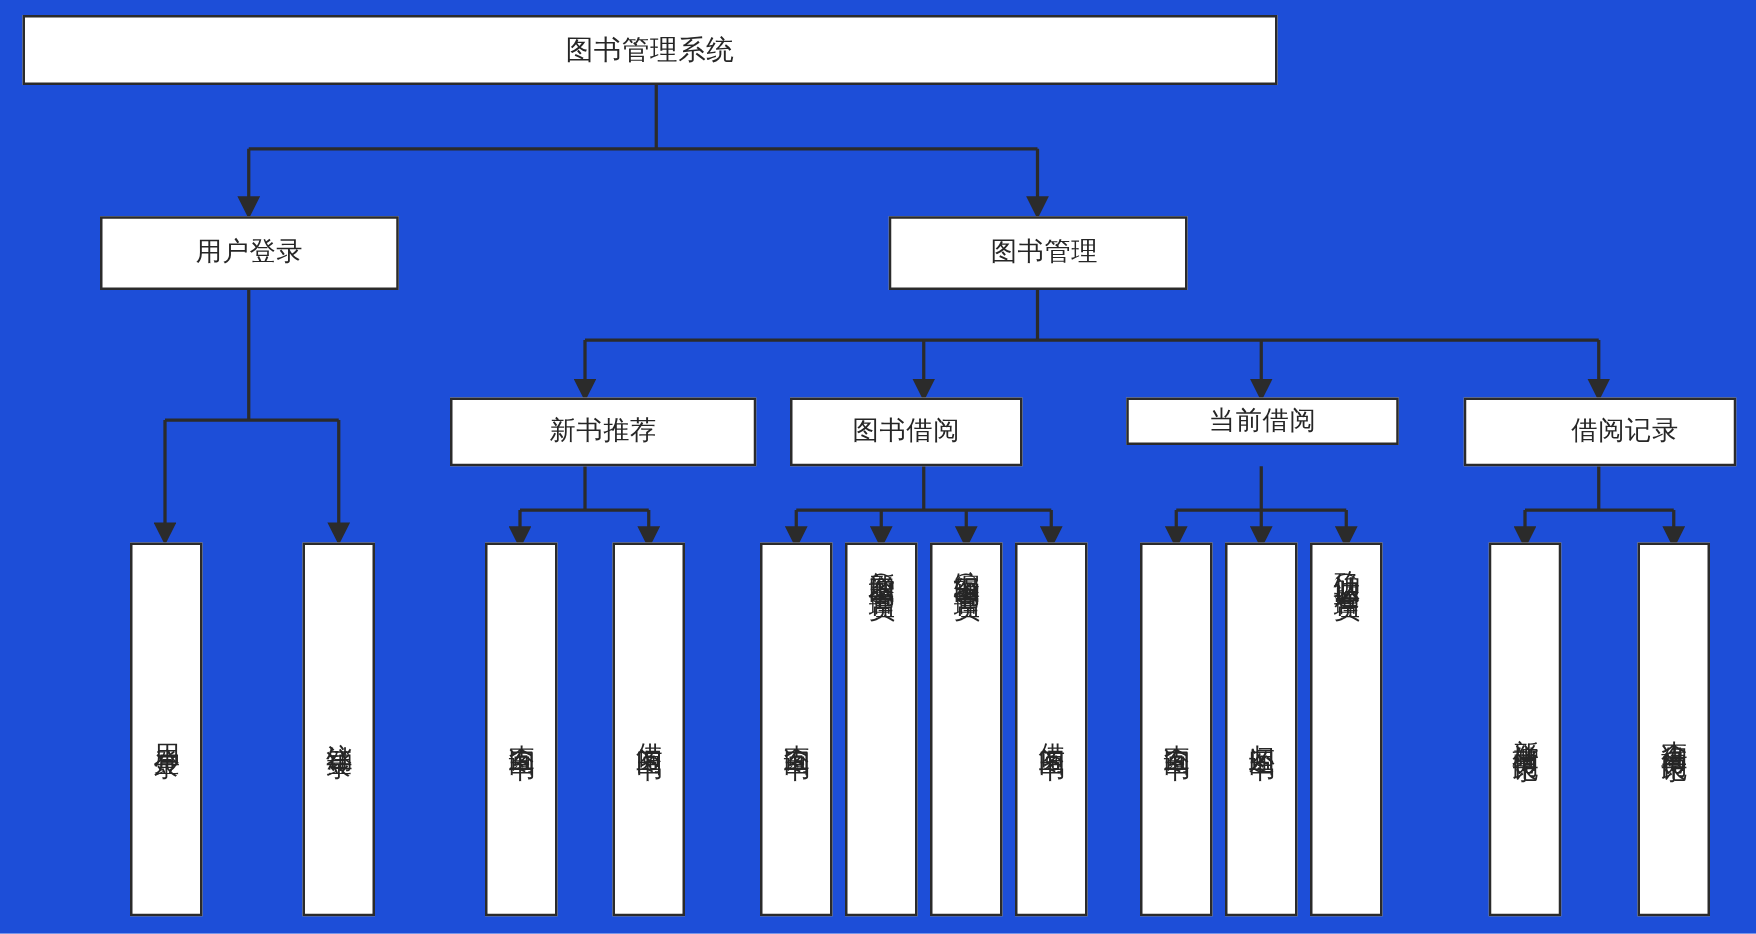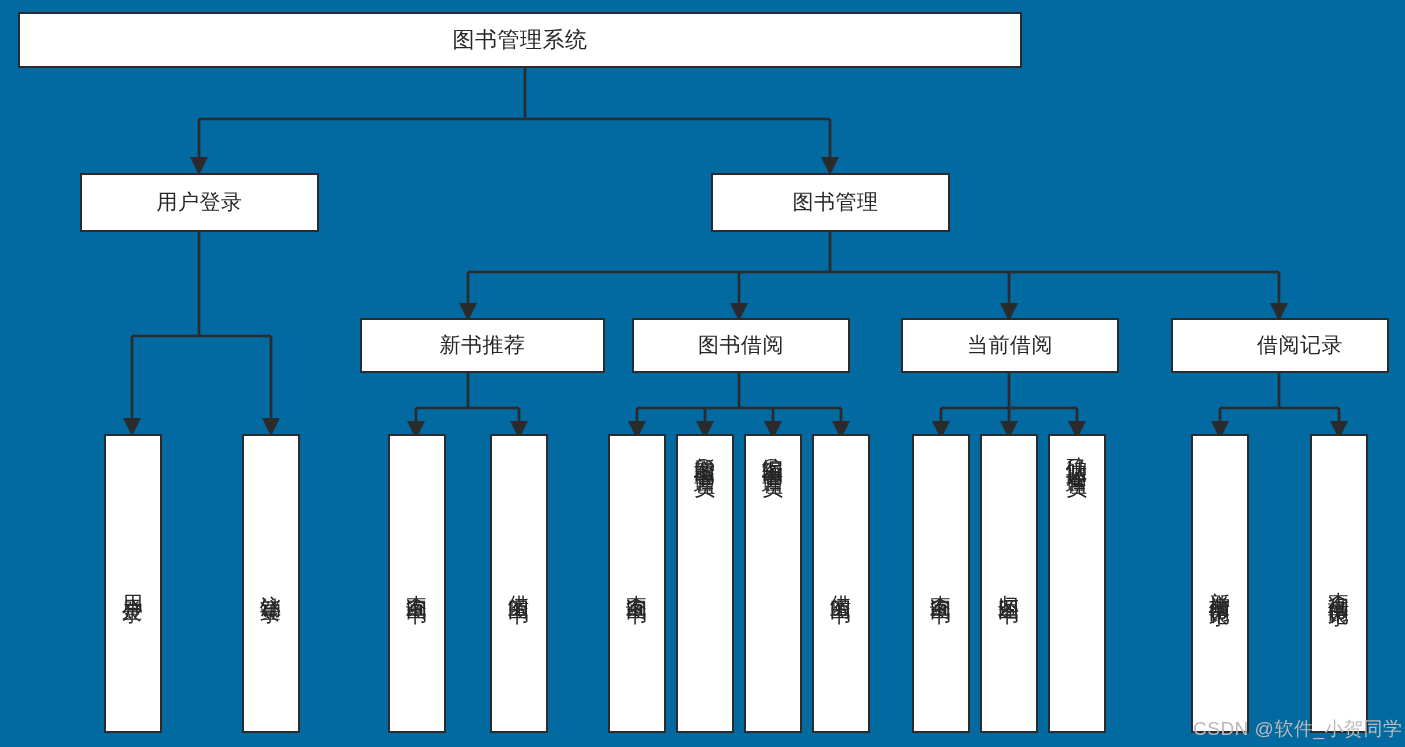--- a/index.html
+++ b/index.html
@@ -7,21 +7,21 @@
     padding: 0;
     background: #ffffff;
   }
   body {
     font-family: "Liberation Sans", "DejaVu Sans", sans-serif;
   }
   #canvas {
     position: relative;
     width: 1405px;
     height: 747px;
-    background: #0369a1;
+    background: #1d4ed8;
     overflow: hidden;
   }
   svg#wires {
     position: absolute;
     left: 0;
     top: 0;
     width: 1405px;
     height: 747px;
     pointer-events: none;
   }
@@ -142,25 +142,25 @@
   </div>
 
   <div class="node horiz" style="left:711px; top:173px; width:239px; height:59px;padding-left:10px;">
     <span class="label">图书管理</span>
   </div>
 
   <div class="node horiz" style="left:360px; top:318px; width:245px; height:55px;">
     <span class="label">新书推荐</span>
   </div>
 
-  <div class="node horiz" style="left:632px; top:318px; width:218px; height:55px;">
+  <div class="node horiz" style="left:632px; top:318px; width:186px; height:55px;">
     <span class="label">图书借阅</span>
   </div>
 
-  <div class="node horiz" style="left:901px; top:318px; width:218px; height:55px;">
+  <div class="node horiz" style="left:901px; top:318px; width:218px; height:38px;">
     <span class="label">当前借阅</span>
   </div>
 
   <div class="node horiz" style="left:1171px; top:318px; width:218px; height:55px;padding-left:40px;">
     <span class="label">借阅记录</span>
   </div>
 
   <div class="node vert centered" style="left:104px; top:434px; width:58px; height:299px;">
     <span class="label">用户登录</span>
   </div>
@@ -198,15 +198,14 @@
     <span class="label">确认归还（管理员）</span>
   </div>
 
   <div class="node vert centered" style="left:1191px; top:434px; width:58px; height:299px;">
     <span class="label">新增借阅记录</span>
   </div>
   <div class="node vert centered" style="left:1310px; top:434px; width:58px; height:299px;">
     <span class="label">查询借阅记录</span>
   </div>
 
-  <div class="watermark" style="left:1193px; top:716px;">CSDN @软件_小贺同学</div>
 
 </div>
 
 </body></html>

